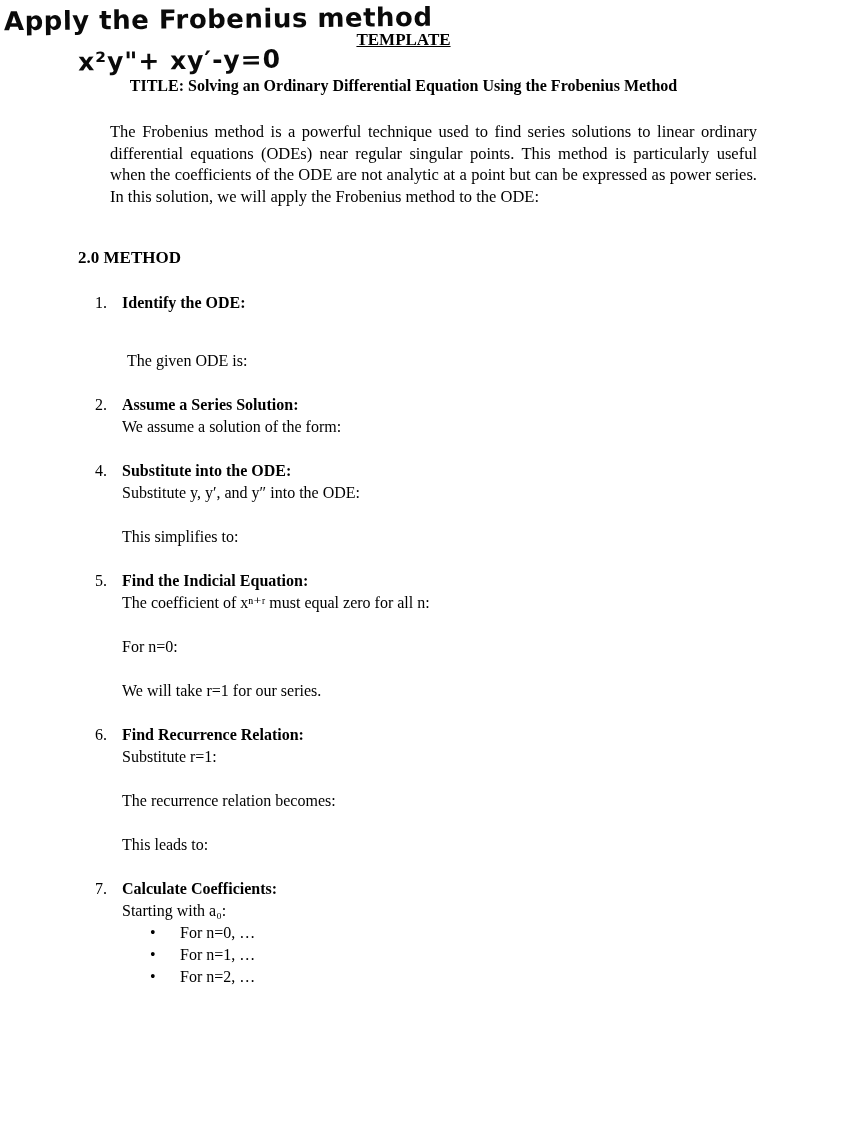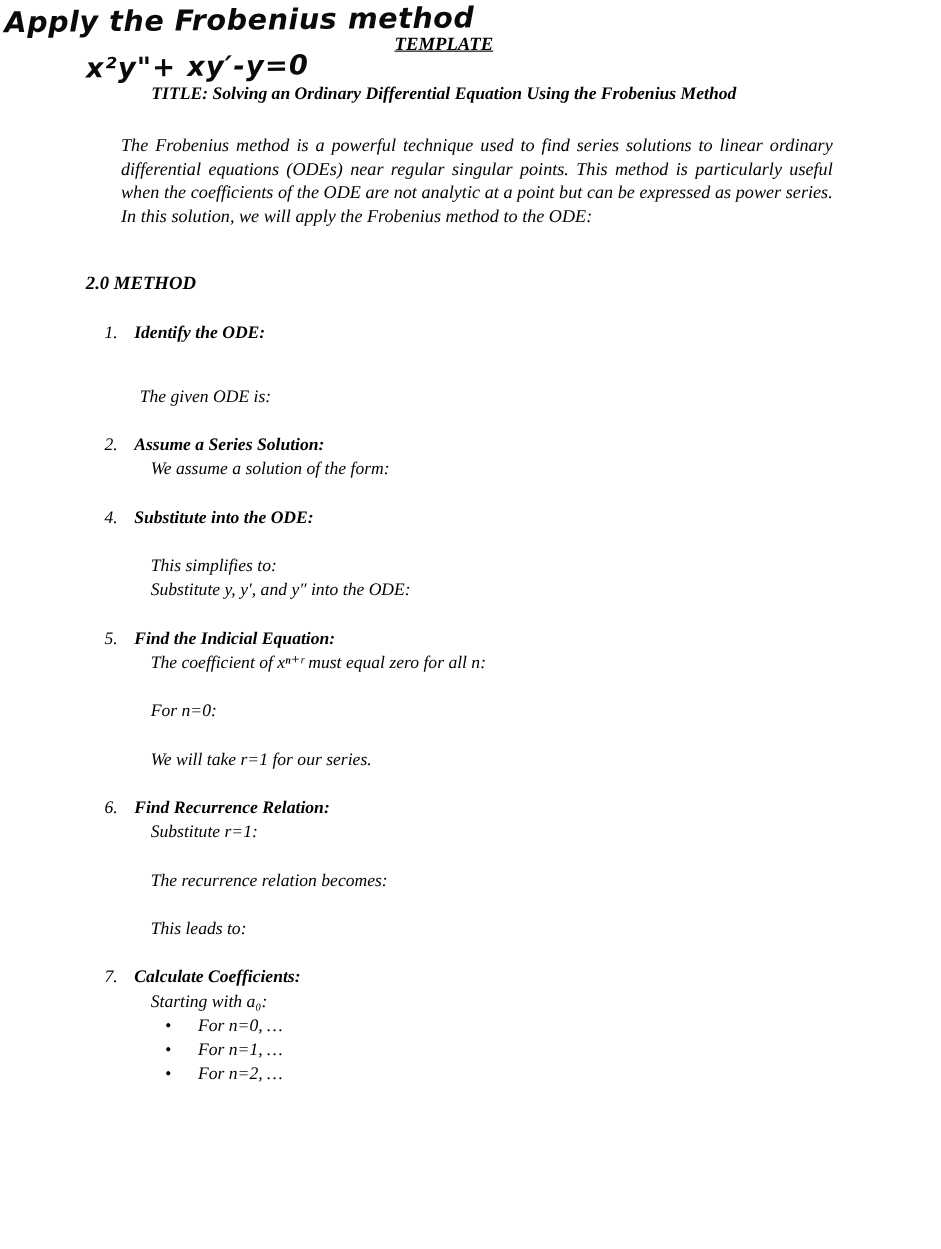--- a/index.html
+++ b/index.html
@@ -11,21 +11,20 @@
     width: 855px;
     height: 1135px;
     overflow: hidden;
     font-family: "Liberation Serif", "DejaVu Serif", serif;
     color: #000000;
   }
   .page {
     position: relative;
     width: 807px;
     height: 1135px;
-    font-style: italic;
   }
 
   
   .handwriting {
     position: absolute;
     top: 0;
     left: 0;
     z-index: 5;
     font-family: "DejaVu Sans", cursive, sans-serif;
     font-weight: bold;
@@ -91,21 +90,21 @@
     line-height: 22px;
   }
   .step-head .step-num {
     display: inline-block;
     width: 27px;
   }
   .step-head .step-title {
     font-weight: bold;
   }
   .step-line {
-    margin-left: 42px;
+    margin-left: 27px;
   }
   .step-line.indent-extra {
     margin-left: 32px;
     margin-top: 36px;
   }
   .gap {
     margin-top: 22px;
   }
   .bullet-line {
     margin-left: 55px;
@@ -149,22 +148,22 @@
         <span class="step-num">2.</span><span class="step-title">Assume a Series Solution:</span>
       </div>
       <div class="step-line">We assume a solution of the form:</div>
     </div>
 
 
     <div class="step">
       <div class="step-head">
         <span class="step-num">4.</span><span class="step-title">Substitute into the ODE:</span>
       </div>
+      <div class="step-line">Substitute y, y′, and y″ into the ODE:</div>
       <div class="step-line gap">This simplifies to:</div>
-      <div class="step-line">Substitute y, y′, and y″ into the ODE:</div>
     </div>
 
     <div class="step">
       <div class="step-head">
         <span class="step-num">5.</span><span class="step-title">Find the Indicial Equation:</span>
       </div>
       <div class="step-line">The coefficient of xⁿ⁺ʳ must equal zero for all n:</div>
       <div class="step-line gap">For n=0:</div>
       <div class="step-line gap">We will take r=1 for our series.</div>
     </div>

